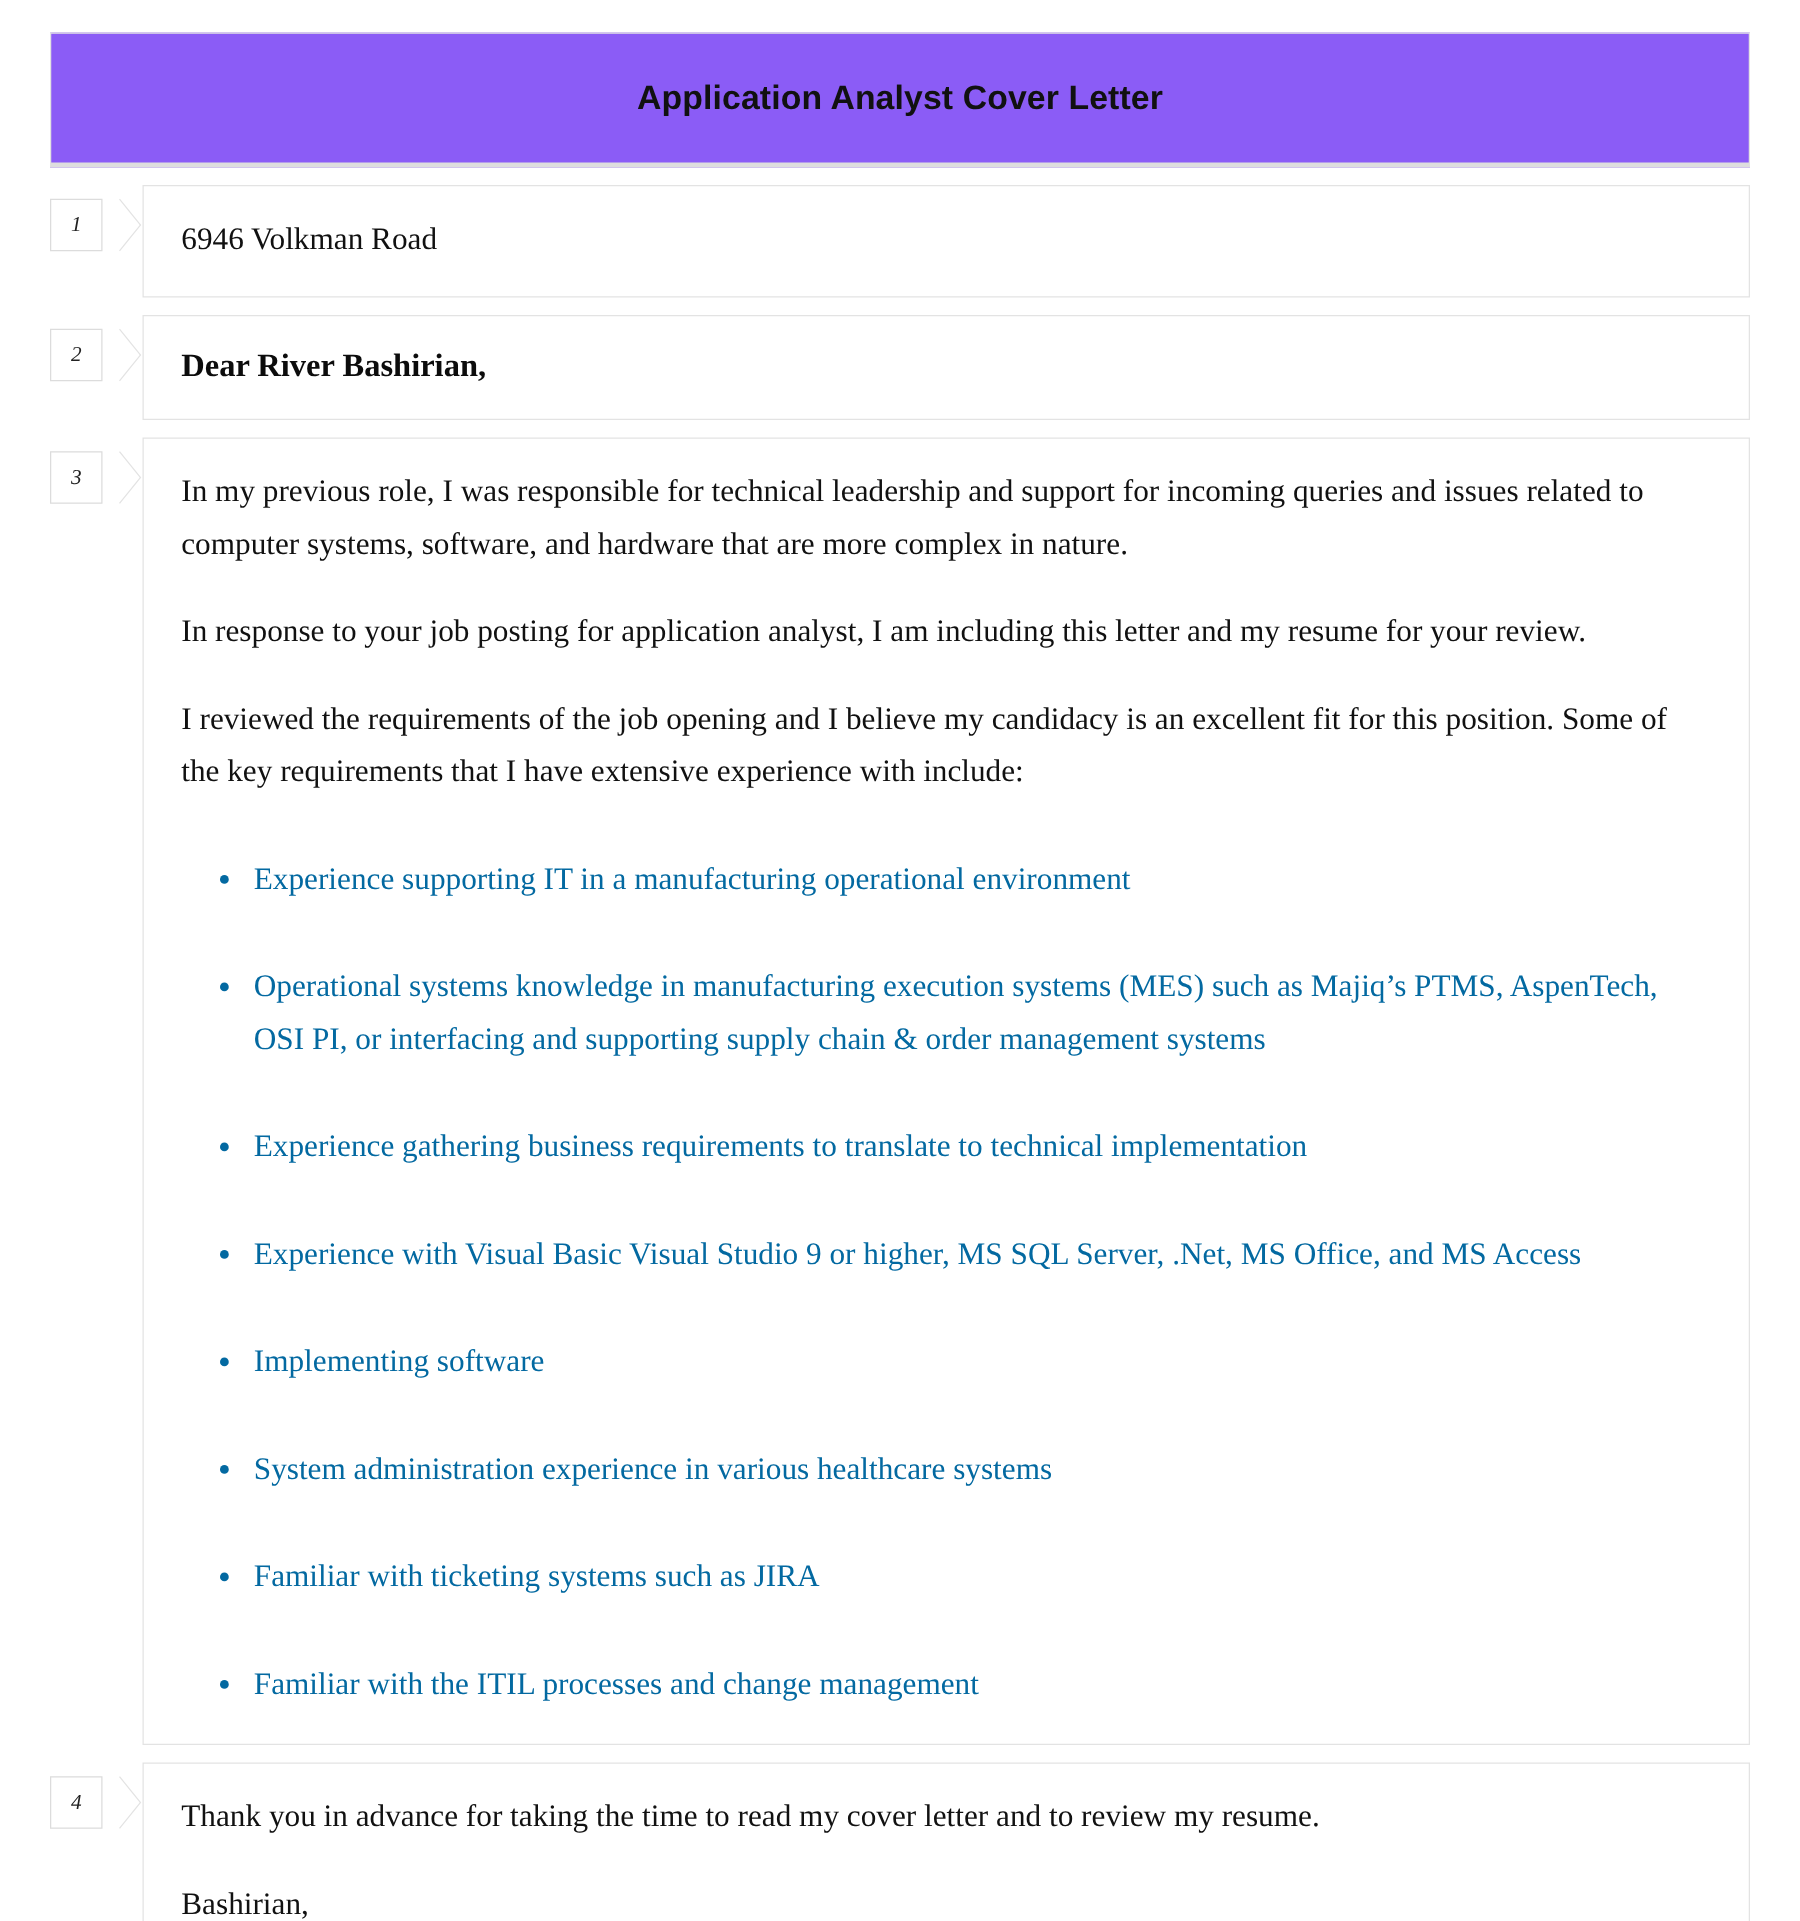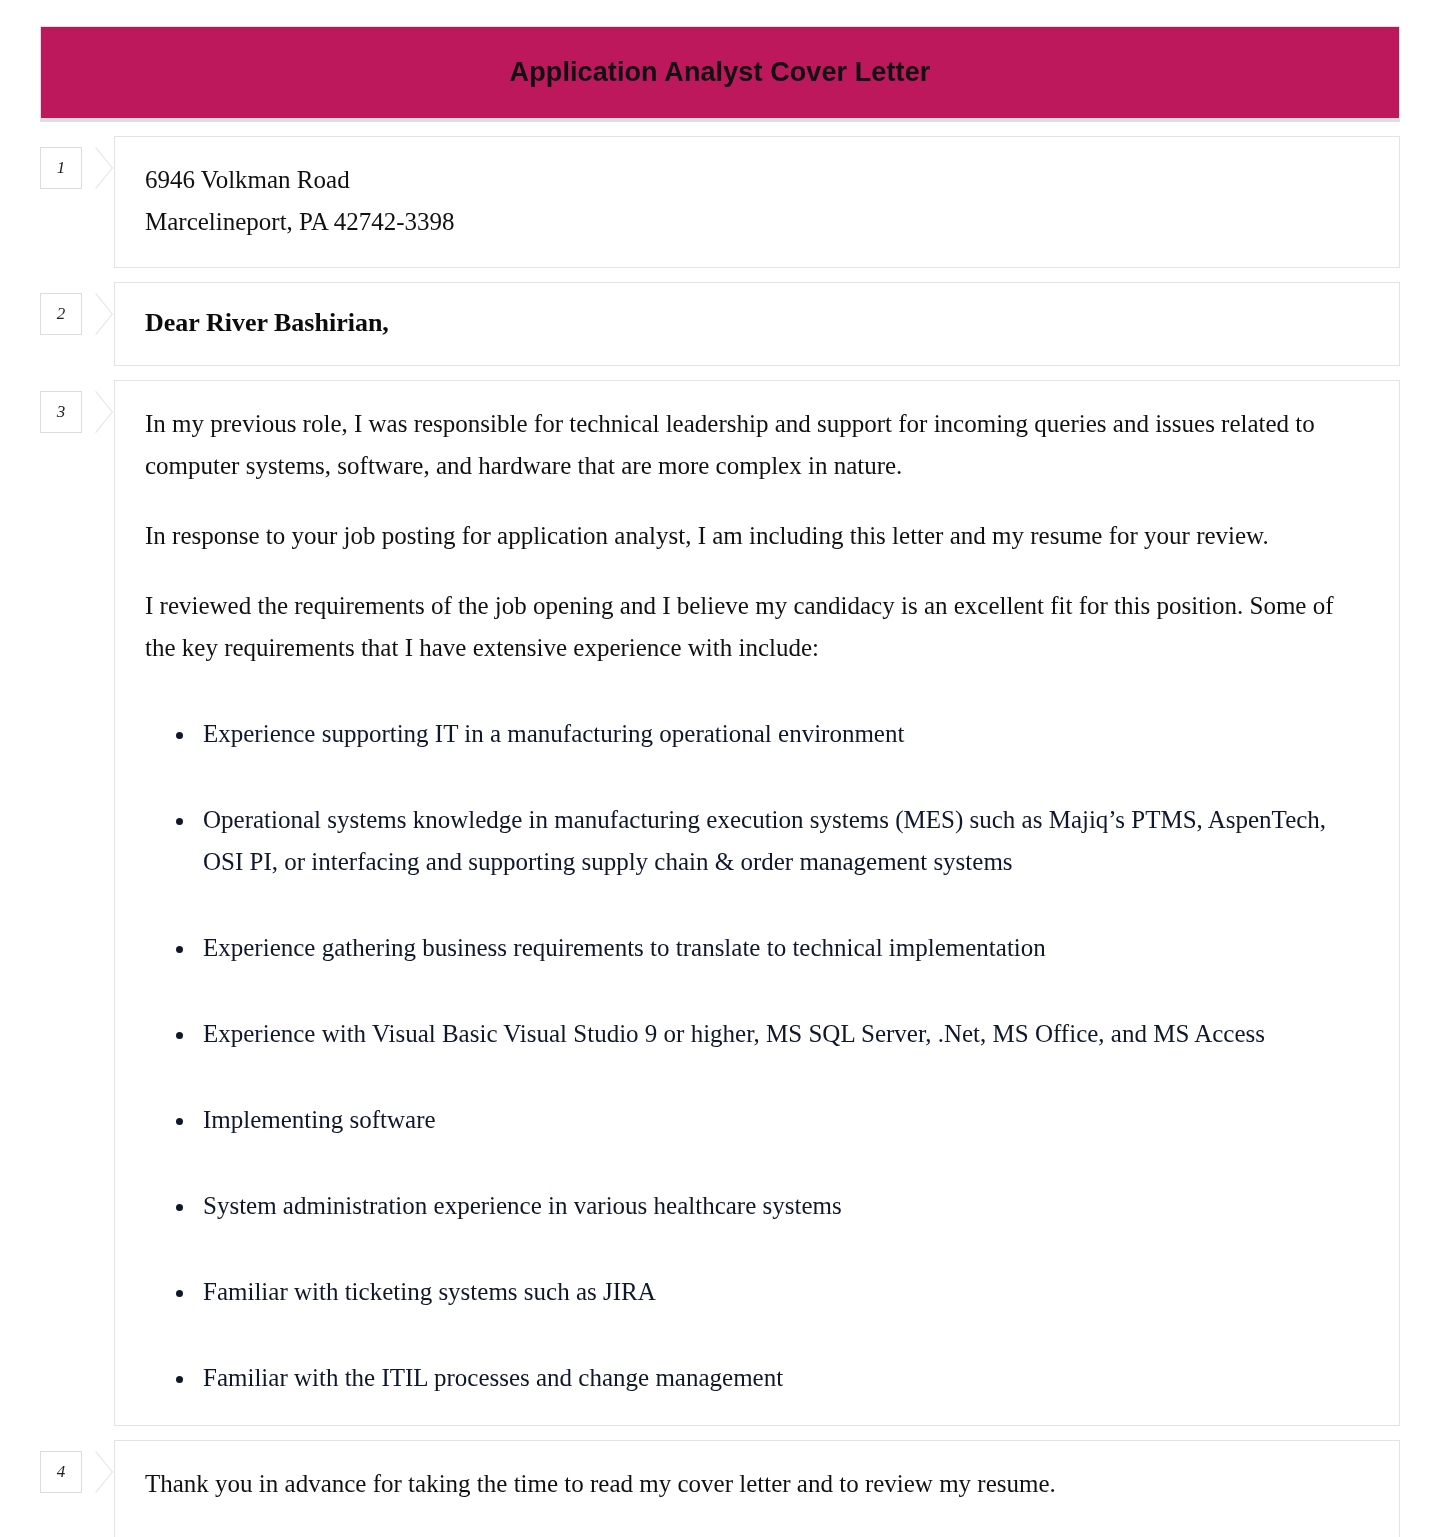--- a/index.html
+++ b/index.html
@@ -18,24 +18,24 @@
   .page {
     position: relative;
     width: 1440px;
     box-sizing: border-box;
     padding: 0;
   }
 
   
   .doc-header {
     margin: 26px 40px 0 40px;
-    background: #be185d;
+    background: #8b5cf6;
     border: 1px solid #e2e2e2;
     border-bottom: 4px solid #dedede;
-    height: 96px;
+    height: 108px;
     display: flex;
     align-items: center;
     justify-content: center;
     box-sizing: border-box;
   }
   .doc-header h1 {
     margin: 0;
     font-family: "Liberation Sans", "DejaVu Sans", sans-serif;
     font-size: 27px;
     font-weight: bold;
@@ -155,21 +155,21 @@
   }
 
   ul.reqs {
     margin: 4px 0 2px 0;
     padding-left: 52px;
     list-style: disc;
   }
   ul.reqs li {
     font-size: 25px;
     line-height: 1.68;
-    color: #0f172a;
+    color: #0369a1;
     margin-bottom: 1px;
     padding-left: 6px;
     margin-top: 44px;
   }
 
   .closing-bold {
     font-size: 25px;
     font-weight: normal;
     line-height: 1.5;
     margin: 0 0 30px 0;
@@ -203,21 +203,20 @@
       <div class="marker">1</div>
       <div class="spacer"></div>
       <div class="panel-wrap">
         <div class="chevron">
           <div class="arm arm-top"></div>
           <div class="arm arm-bot"></div>
           <div class="mask"></div>
         </div>
         <div class="panel">
           <div class="addr-line">6946 Volkman Road</div>
-          <div class="addr-line">Marcelineport, PA 42742-3398</div>
         </div>
       </div>
     </div>
 
     <div class="block">
       <div class="marker">2</div>
       <div class="spacer"></div>
       <div class="panel-wrap">
         <div class="chevron">
           <div class="arm arm-top"></div>

